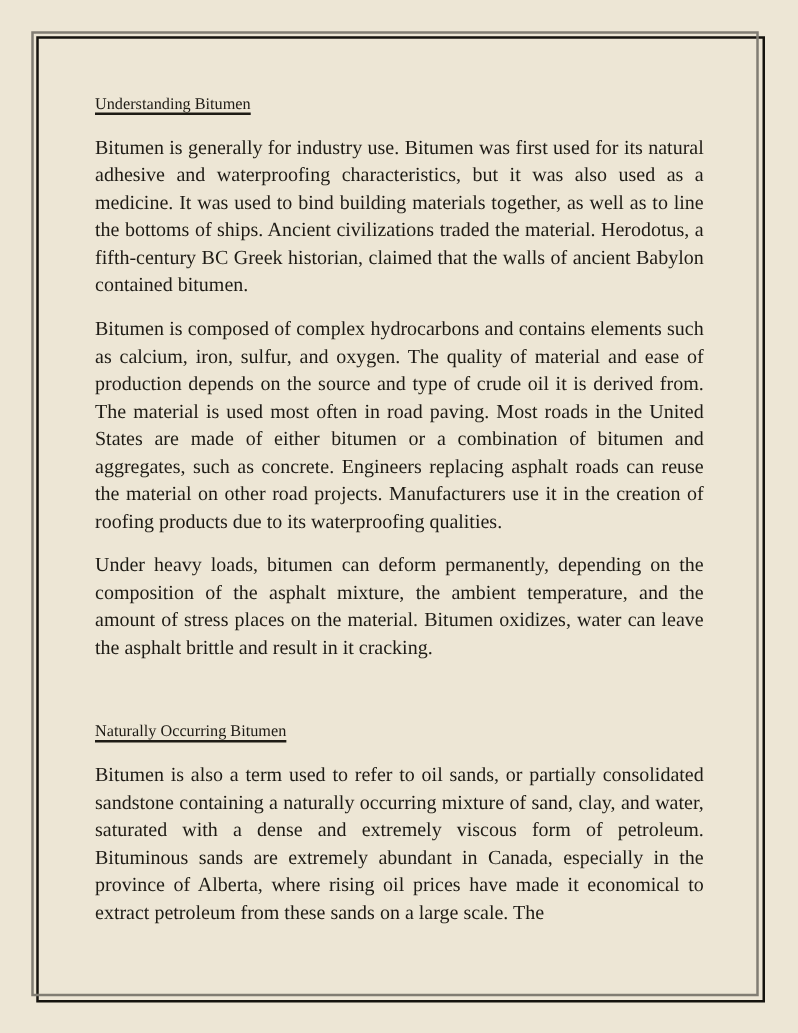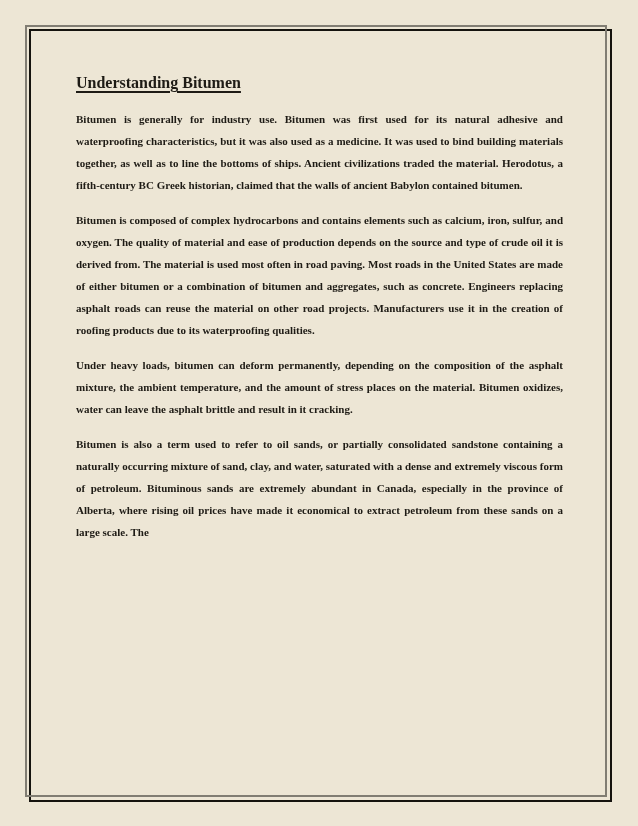--- a/index.html
+++ b/index.html
@@ -38,51 +38,51 @@
     box-sizing: border-box;
     pointer-events: none;
   }
   .content {
     position: absolute;
     left: 76px;
     top: 72px;
     width: 487px;
   }
   .heading {
-    font-size: 16px;
-    font-weight: bold;
+    font-size: 13px;
+    font-weight: normal;
     line-height: 22px;
     margin: 0 0 14px 0;
     text-decoration: underline;
     text-decoration-thickness: 1.5px;
     text-underline-offset: 3px;
   }
   .heading.second {
     margin-top: 44px;
   }
   .para {
-    font-size: 11px;
+    font-size: 16px;
     line-height: 22px;
     margin: 0 0 13px 0;
     text-align: justify;
-    font-weight: bold;
   }
 </style>
 </head>
 <body>
 
 <div class="page">
   <div class="border-thick"></div>
   <div class="border-thin"></div>
 
   <div class="content">
     <h1 class="heading">Understanding Bitumen</h1>
 
     <p class="para">Bitumen is generally for industry use. Bitumen was first used for its natural adhesive and waterproofing characteristics, but it was also used as a medicine. It was used to bind building materials together, as well as to line the bottoms of ships. Ancient civilizations traded the material. Herodotus, a fifth-century BC Greek historian, claimed that the walls of ancient Babylon contained bitumen.</p>
 
     <p class="para">Bitumen is composed of complex hydrocarbons and contains elements such as calcium, iron, sulfur, and oxygen. The quality of material and ease of production depends on the source and type of crude oil it is derived from. The material is used most often in road paving. Most roads in the United States are made of either bitumen or a combination of bitumen and aggregates, such as concrete. Engineers replacing asphalt roads can reuse the material on other road projects. Manufacturers use it in the creation of roofing products due to its waterproofing qualities.</p>
 
     <p class="para">Under heavy loads, bitumen can deform permanently, depending on the composition of the asphalt mixture, the ambient temperature, and the amount of stress places on the material. Bitumen oxidizes, water can leave the asphalt brittle and result in it cracking.</p>
 
+    <h1 class="heading second">Naturally Occurring Bitumen</h1>
 
     <p class="para">Bitumen is also a term used to refer to oil sands, or partially consolidated sandstone containing a naturally occurring mixture of sand, clay, and water, saturated with a dense and extremely viscous form of petroleum. Bituminous sands are extremely abundant in Canada, especially in the province of Alberta, where rising oil prices have made it economical to extract petroleum from these sands on a large scale. The</p>
   </div>
 </div>
 
 </body></html>

